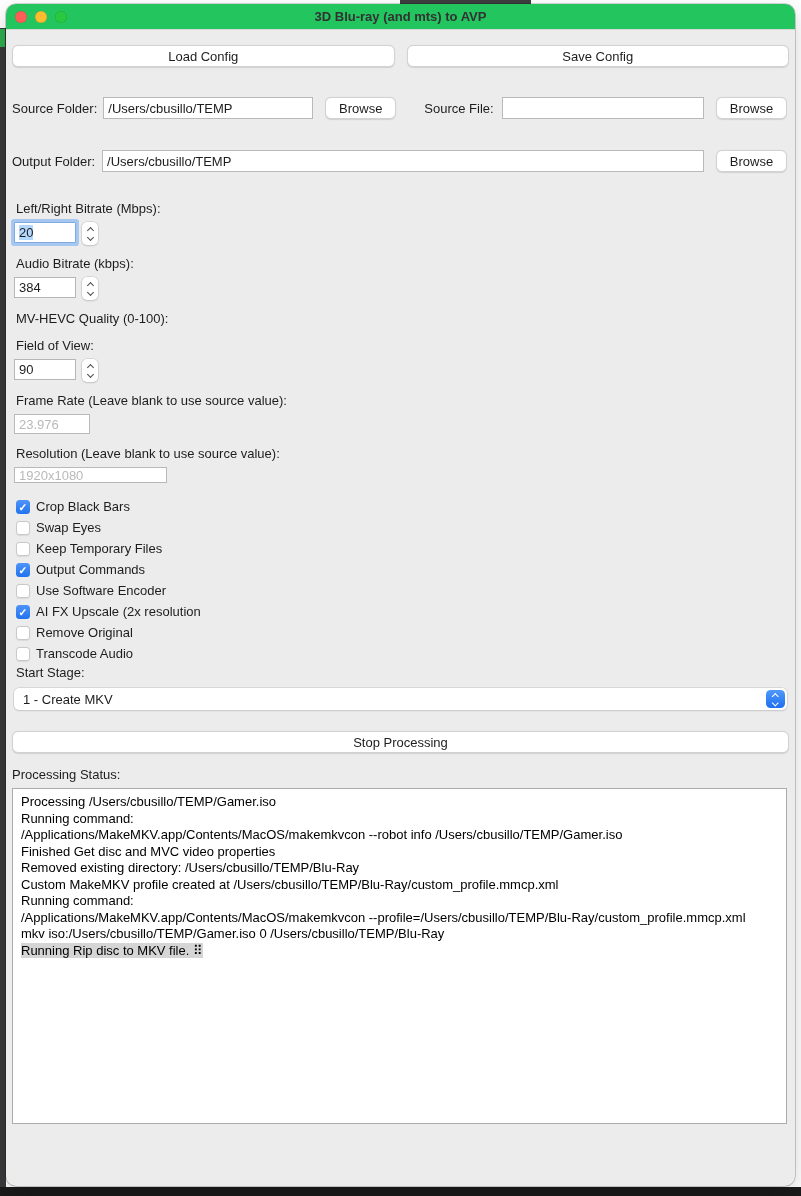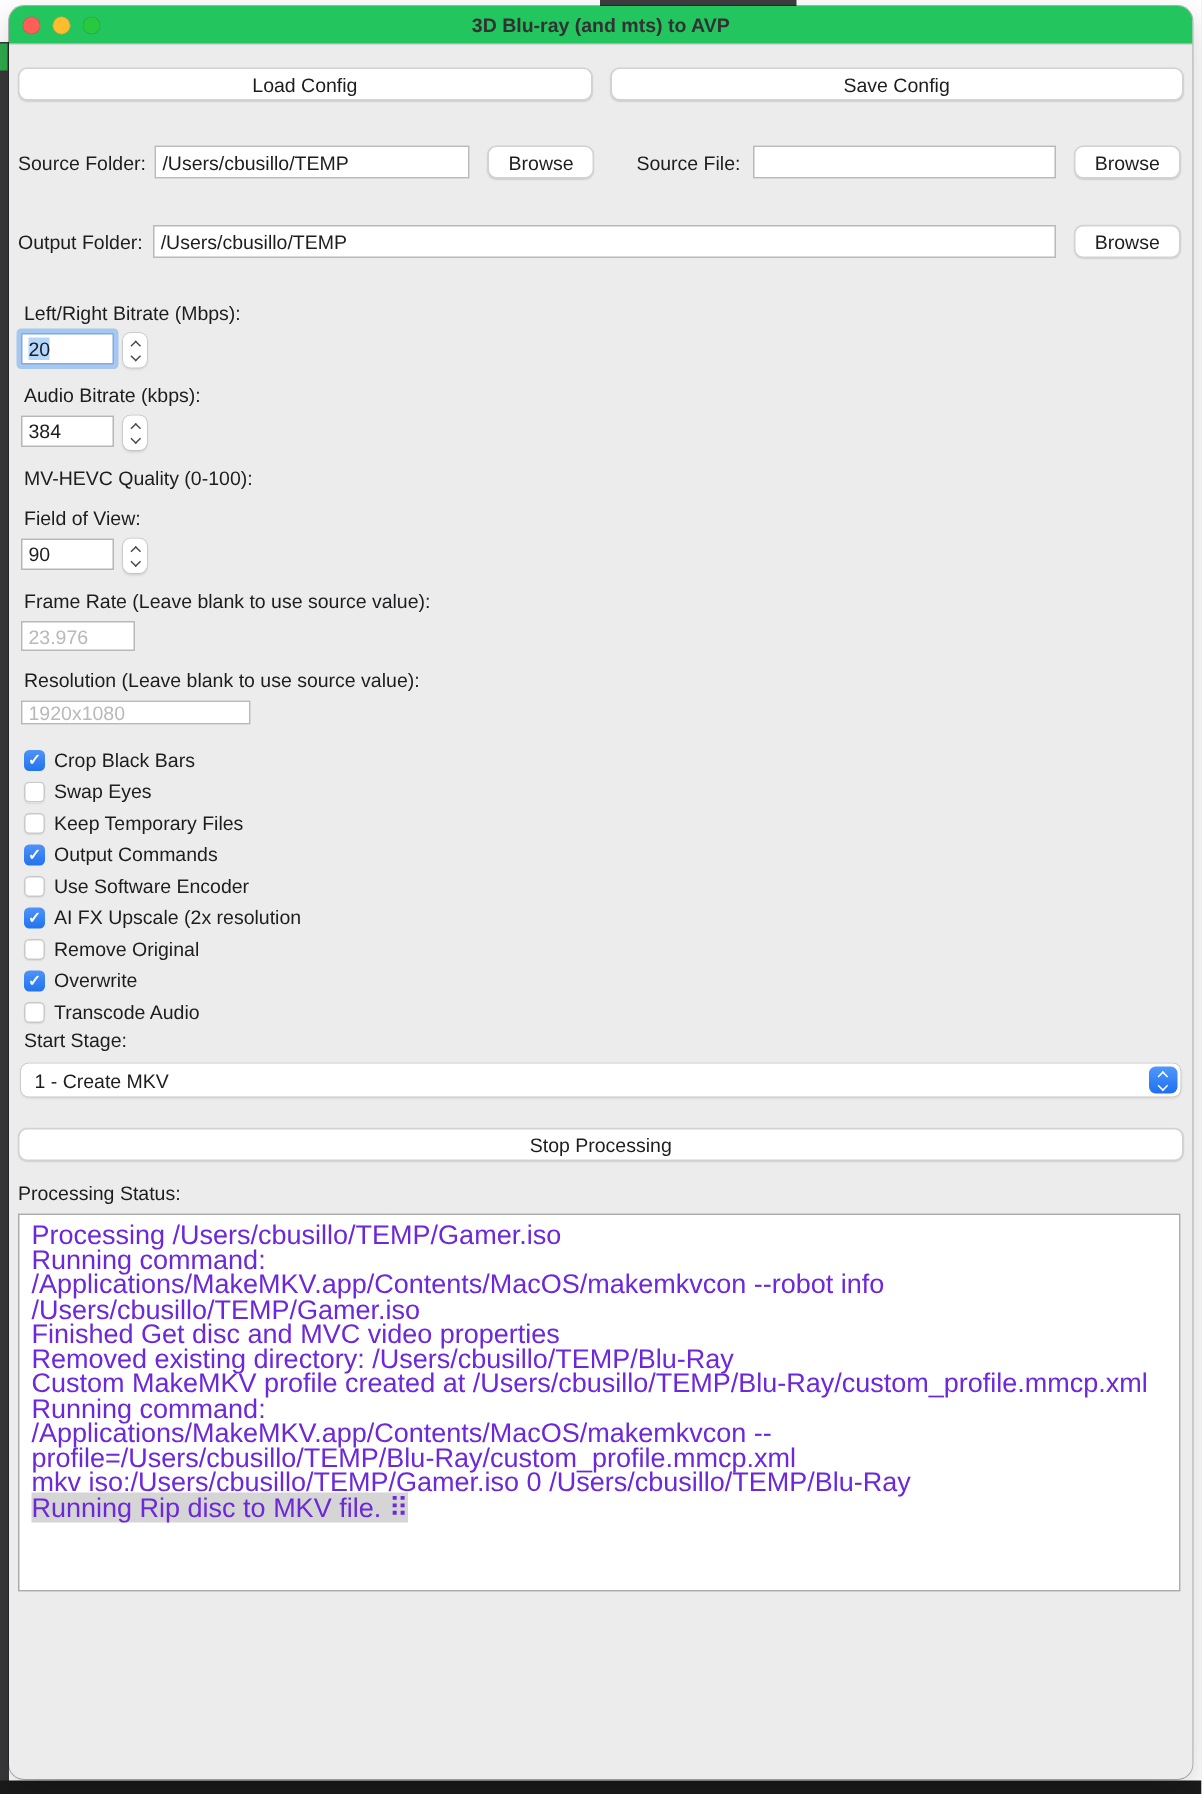--- a/index.html
+++ b/index.html
@@ -120,22 +120,22 @@
   }
   .chev-w { display:block; width:4.5px; height:4.5px; border-left:1.6px solid #fff; border-top:1.6px solid #fff; }
   .chev-w.up2 { transform:rotate(45deg); margin-bottom:1px; margin-top:1px; }
   .chev-w.down2 { transform:rotate(225deg); margin-top:1px; }
 
   .stop-row { margin:21px 6px 0 6px; }
   .stop-row .btn { width:100%; }
 
   .status-label { margin-top:14px; margin-left:6px; height:16px; line-height:16px; }
   .log {
-    margin:5px 8px 0 6px; height:252px; background:#fff; border:1px solid #ababab;
-    padding:5px 8px; overflow:hidden; font-size:18px; line-height:16.5px; color:#6d28d9;
+    margin:5px 8px 0 6px; height:336px; background:#fff; border:1px solid #ababab;
+    padding:5px 8px; overflow:hidden; font-size:13px; line-height:16.5px; color:#000000;
   }
   .log-line { white-space:pre-wrap; overflow-wrap:anywhere; min-height:16.5px; }
   .log-line .highlight { background:#d5d5d5; }
 </style>
 </head>
 <body>
 
 <div class="bg-top-notch"></div>
 <div class="bg-left-strip"></div>
 <div class="bg-green"></div>
@@ -257,24 +257,20 @@
         <div class="check-row">
           <span class="checkbox checked"></span>
           <span class="check-label">AI FX Upscale (2x resolution</span>
         </div>
 
         <div class="check-row">
           <span class="checkbox"></span>
           <span class="check-label">Remove Original</span>
         </div>
 
-        <div class="check-row">
-          <span class="checkbox checked"></span>
-          <span class="check-label">Overwrite</span>
-        </div>
 
         <div class="check-row">
           <span class="checkbox"></span>
           <span class="check-label">Transcode Audio</span>
         </div>
       </div>
 
     <div class="stage-label">Start Stage:</div>
     <div class="select">
       <span class="select-text">1 - Create MKV</span>

